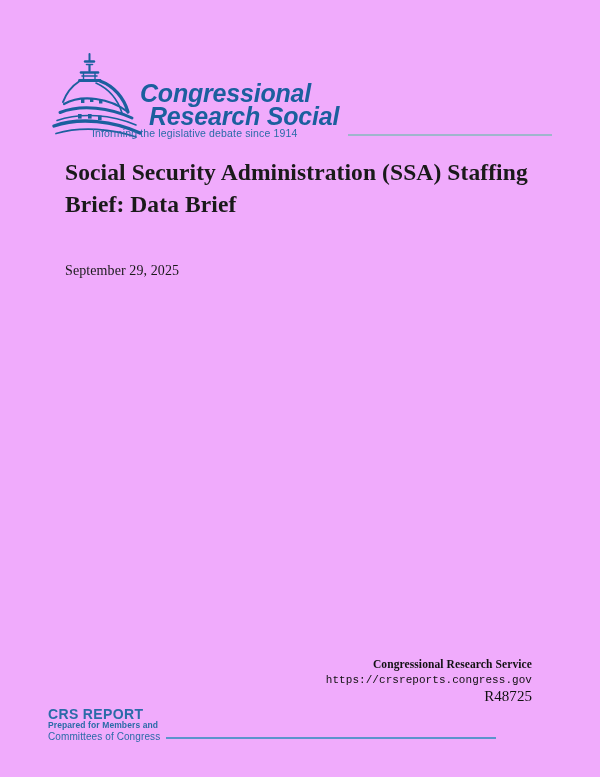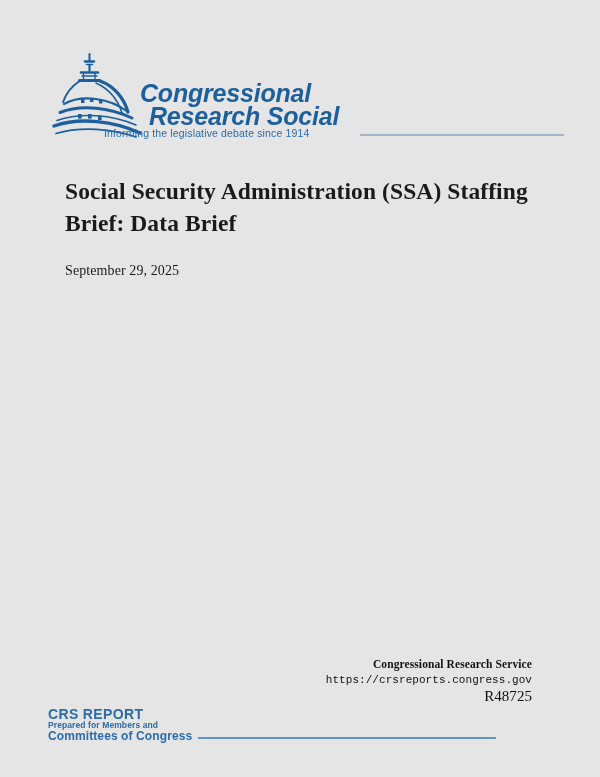--- a/index.html
+++ b/index.html
@@ -12,21 +12,21 @@
     height: 777px;
     position: relative;
     overflow: hidden;
     font-family: "Liberation Serif", serif;
     -webkit-font-smoothing: antialiased;
   }
 
   .page {
     position: absolute;
     inset: 0;
-    background: #e5e5e5;
+    background: #f0abfc;
   }
 
   
   .masthead {
     position: absolute;
     left: 52px;
     top: 52px;
     width: 504px;
     height: 92px;
   }
@@ -51,21 +51,21 @@
     line-height: 23px;
     color: #1b5f9e;
     letter-spacing: -0.2px;
     white-space: nowrap;
   }
   .wordmark-line.l2 {
     margin-left: 9px;
   }
   .tagline-row {
     position: absolute;
-    left: 104px;
+    left: 92px;
     top: 125px;
     width: 460px;
     height: 16px;
     display: flex;
     align-items: center;
     gap: 44px;
   }
   .tagline {
     font-family: "Liberation Sans", sans-serif;
     font-size: 10.5px;
@@ -79,21 +79,21 @@
     height: 2px;
     background: #9fb6cc;
     margin-left: 6px;
     margin-top: 4px;
   }
 
   
   .title-block {
     position: absolute;
     left: 65px;
-    top: 175px;
+    top: 156px;
     width: 470px;
   }
   .doc-title {
     font-family: "Liberation Serif", serif;
     font-weight: bold;
     font-size: 23.5px;
     line-height: 32px;
     color: #1a1a1a;
     margin: 0;
     letter-spacing: 0.1px;
@@ -162,26 +162,25 @@
     letter-spacing: 0.1px;
     font-weight: bold;
   }
   .fl-row {
     display: flex;
     align-items: center;
     width: 500px;
   }
   .fl-sub2 {
     font-family: "Liberation Sans", sans-serif;
-    font-size: 12px;
+    font-size: 10px;
     color: #2a6ba8;
     line-height: 11px;
     letter-spacing: 0.1px;
     white-space: nowrap;
-    font-weight: bold;
   }
   .fl-rule {
     flex: 1;
     height: 1.5px;
     background: #5b94cc;
     margin-left: 6px;
     margin-right: 52px;
     margin-top: 3px;
   }
 </style>

